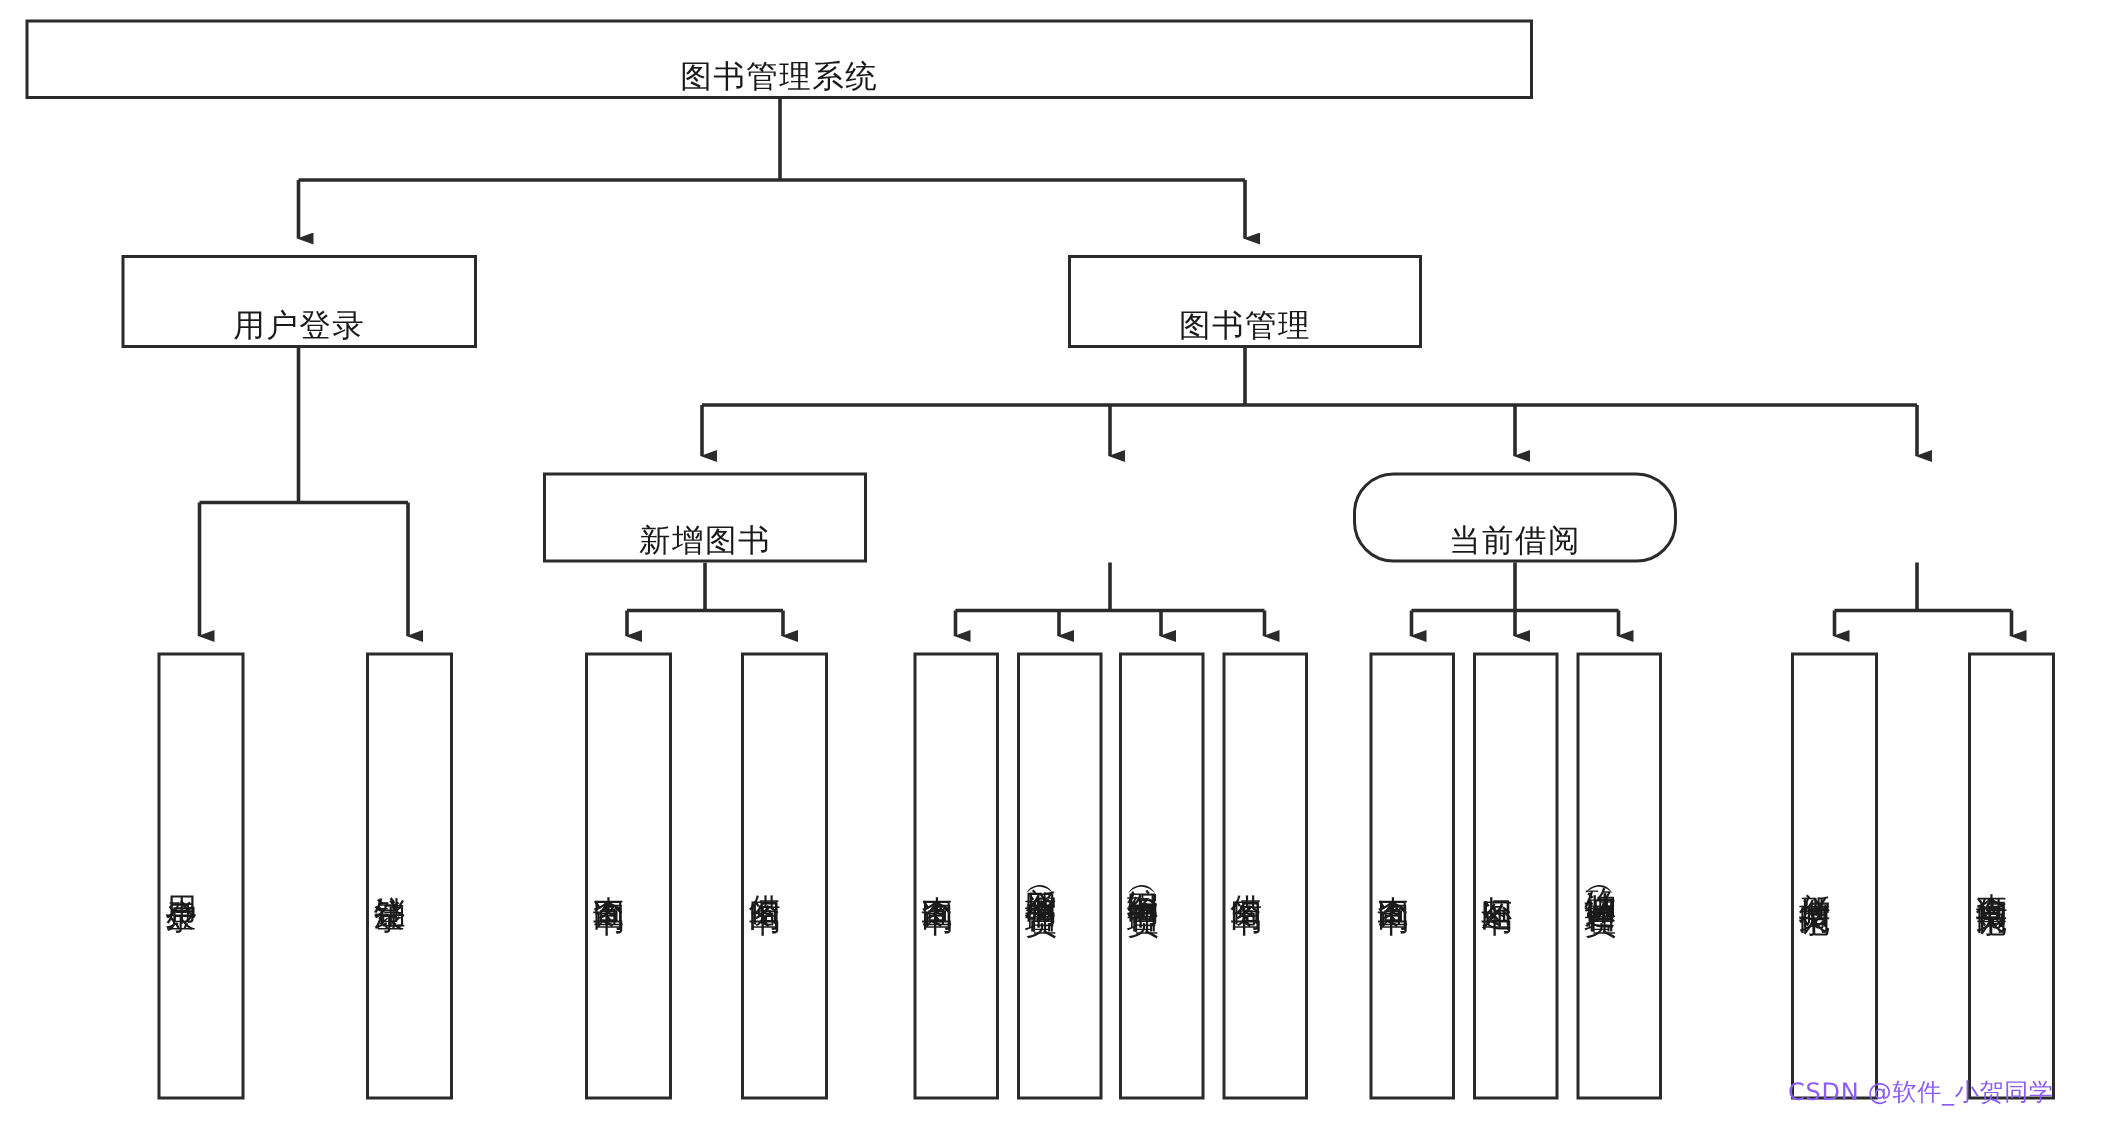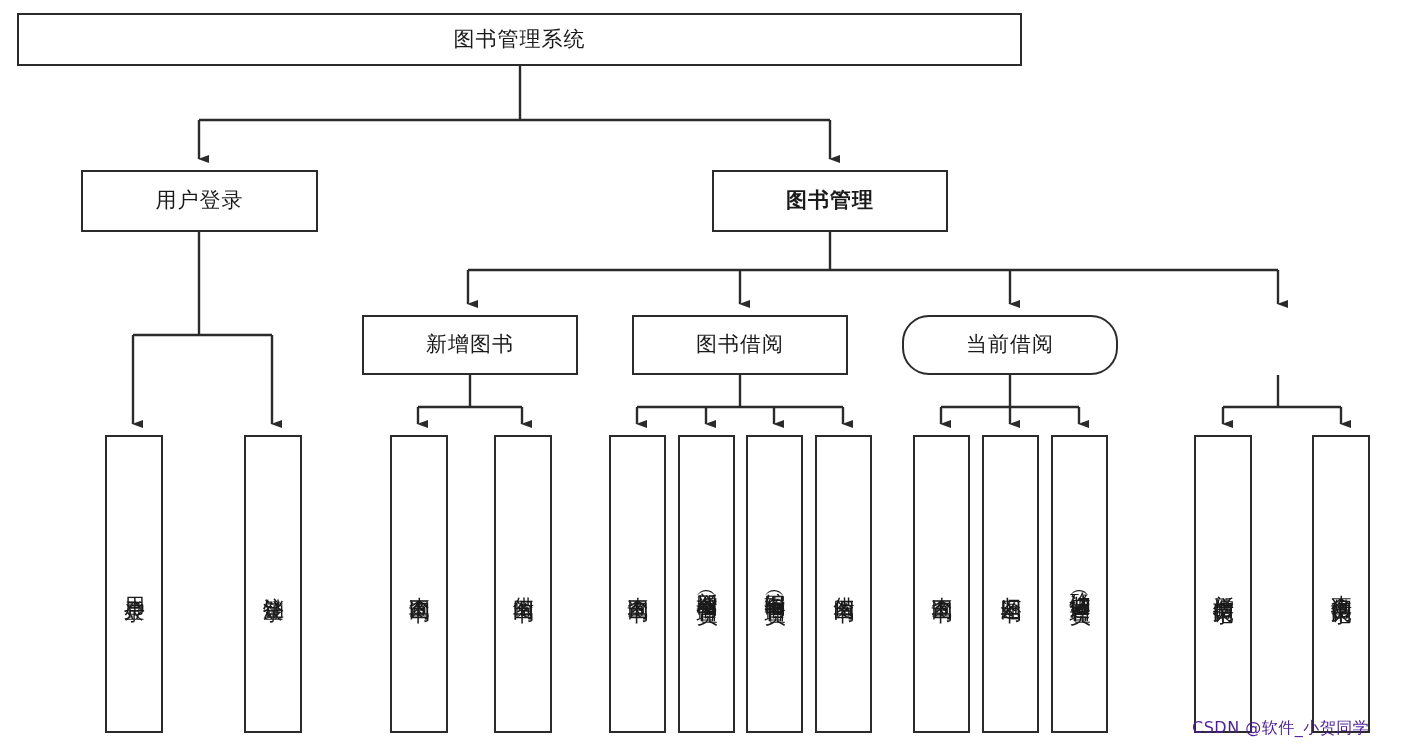--- a/index.html
+++ b/index.html
@@ -25,21 +25,21 @@
     width: 1405px;
     height: 747px;
     pointer-events: none;
   }
   .node {
     position: absolute;
     box-sizing: border-box;
     background: #ffffff;
     border: 2px solid #2b2b2b;
     display: flex;
-    align-items: center;
+    align-items: flex-end;
     justify-content: center;
     color: #1a1a1a;
   }
   .node.horiz {
     font-size: 21px;
     letter-spacing: 1px;
     line-height: 1.2;
     white-space: nowrap;
   }
   .node.vert {
@@ -52,21 +52,21 @@
     text-align: center;
   }
   .node.vert .vlabel {
     writing-mode: vertical-rl;
     text-orientation: upright;
     display: block;
   }
   .watermark {
     position: absolute;
     font-size: 16px;
-    color: #4c1d95;
+    color: #8b5cf6;
     white-space: nowrap;
     letter-spacing: 0.5px;
   }
 </style>
 </head>
 <body>
 
 <div id="canvas">
 
   <svg id="edges" viewBox="0 0 1405 747">
@@ -119,29 +119,26 @@
     </g>
   </svg>
 
   <div class="node horiz" style="left:17px; top:13px; width:1005px; height:53px;">
     <span>图书管理系统</span>
   </div>
 
   <div class="node horiz" style="left:81px; top:170px; width:237px; height:62px;">
     <span>用户登录</span>
   </div>
-  <div class="node horiz" style="left:712px; top:170px; width:236px; height:62px;font-weight:bold;">
+  <div class="node horiz" style="left:712px; top:170px; width:236px; height:62px;">
     <span>图书管理</span>
   </div>
 
   <div class="node horiz" style="left:362px; top:315px; width:216px; height:60px;">
     <span>新增图书</span>
-  </div>
-  <div class="node horiz" style="left:632px; top:315px; width:216px; height:60px;">
-    <span>图书借阅</span>
   </div>
   <div class="node horiz" style="left:902px; top:315px; width:216px; height:60px;border-radius:27px;">
     <span>当前借阅</span>
   </div>
 
   <div class="node vert" style="left:105px; top:435px; width:58px; height:298px;">
     <span class="vlabel">用户登录</span>
   </div>
   <div class="node vert" style="left:244px; top:435px; width:58px; height:298px;">
     <span class="vlabel">注销登录</span>

